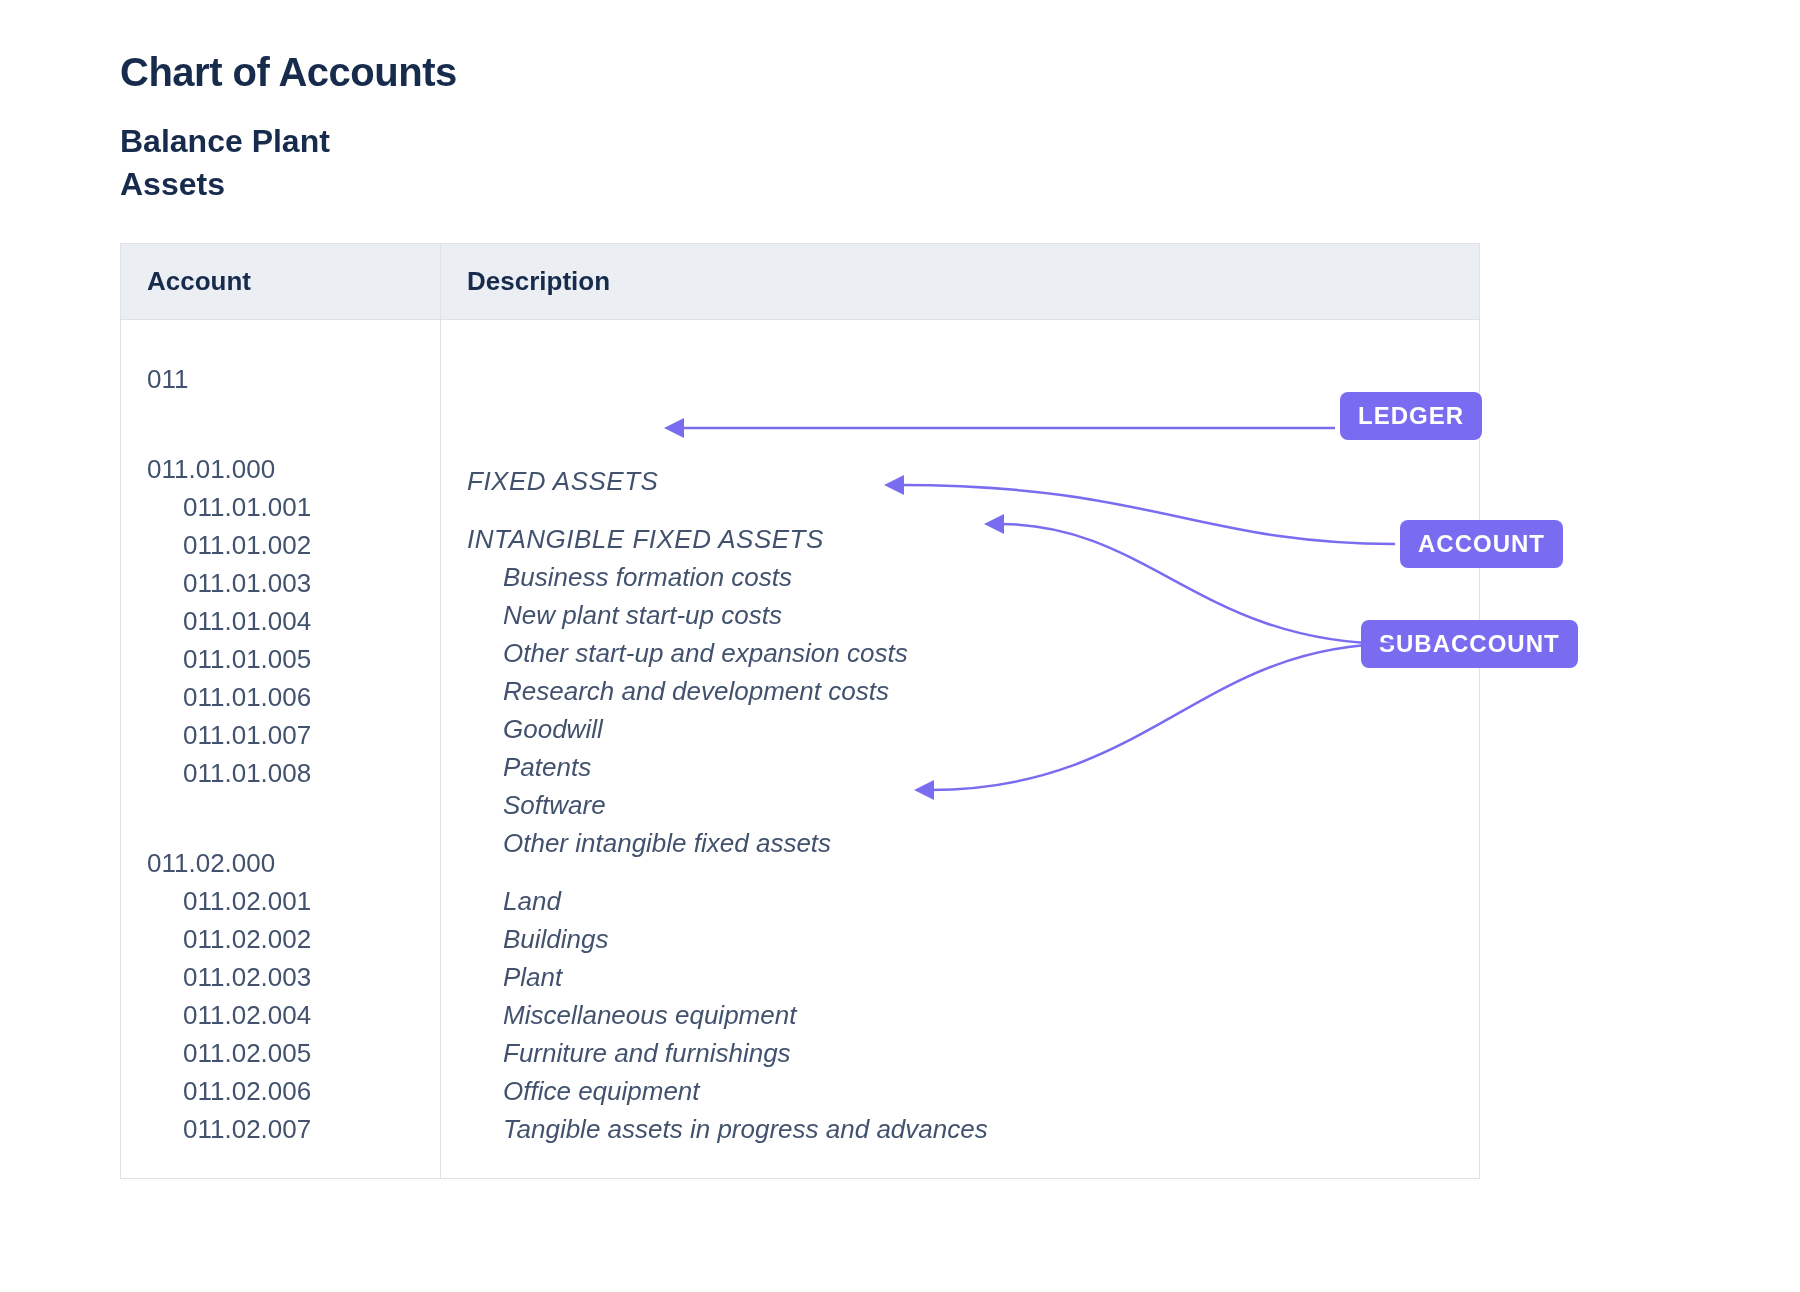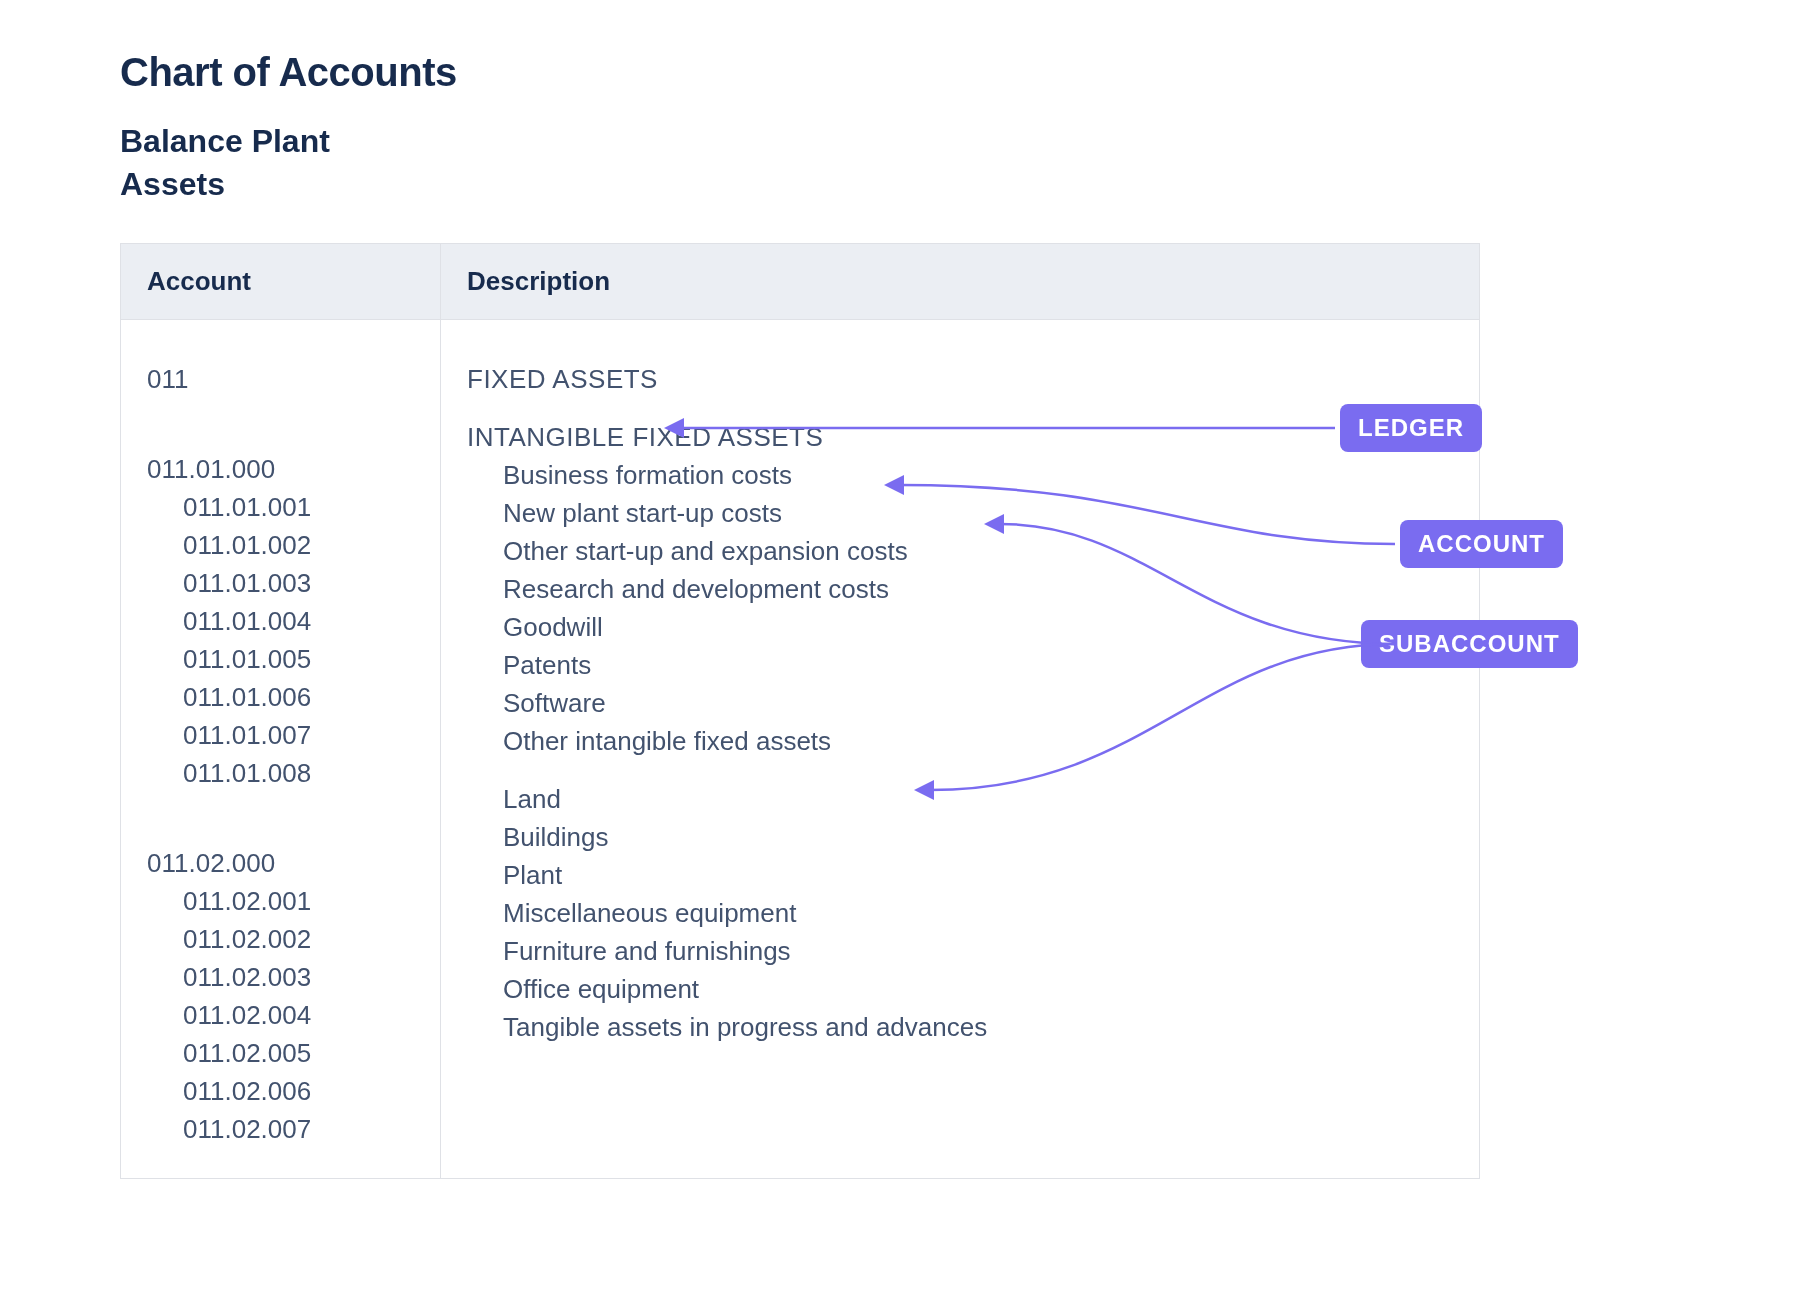--- a/index.html
+++ b/index.html
@@ -54,38 +54,39 @@
   .col-d { flex: 1; }
   .head .cell {
     padding: 22px 26px;
     font-size: 26px;
     font-weight: 700;
     color: var(--ink);
   }
   .body {
     display: flex;
     min-height: 820px;
+    align-items: flex-end;
   }
   .body .col-a, .body .col-d {
     padding: 40px 26px 30px 26px;
   }
   .body .col-a { border-right: 1px solid var(--line); }
   .row {
     font-size: 26px;
     line-height: 38px;
     color: var(--ink-soft);
     white-space: nowrap;
   }
   .row.l0 { padding-left: 0; }
   .row.l1 { padding-left: 0; margin-top: 32px; }
   .row.l2 { padding-left: 36px; }
   .d-row.l0 { padding-left: 0; text-transform: uppercase; letter-spacing: 0.5px; }
   .d-row.l1 { padding-left: 0; text-transform: uppercase; letter-spacing: 0.5px; }
   .d-row.l2 { padding-left: 36px; }
-  .d-row { font-size: 26px; line-height: 38px; color: var(--ink-soft); }
+  .d-row { font-size: 26px; line-height: 38px; color: var(--ink-soft); font-style: italic; }
   .gap { height: 20px; }
 
   
   .badge {
     position: absolute;
     background: var(--violet);
     color: #fff;
     font-weight: 700;
     font-size: 24px;
     letter-spacing: 1px;
@@ -152,21 +153,21 @@
           <div class="d-row l2">Buildings</div>
           <div class="d-row l2">Plant</div>
           <div class="d-row l2">Miscellaneous equipment</div>
           <div class="d-row l2">Furniture and furnishings</div>
           <div class="d-row l2">Office equipment</div>
           <div class="d-row l2">Tangible assets in progress and advances</div>
         </div>
     </div>
   </div>
 
-  <div class="badge" style="left:1340px; top:404px;">LEDGER</div>
+  <div class="badge" style="left:1340px; top:392px;">LEDGER</div>
   <div class="badge" style="left:1400px; top:520px;">ACCOUNT</div>
   <div class="badge" style="left:1361px; top:620px;">SUBACCOUNT</div>
 
   <svg class="connectors" width="1800" height="1292">
     <defs>
       <marker id="arrow" viewBox="0 0 10 10" refX="2" refY="5" markerWidth="8" markerHeight="8" orient="auto-start-reverse">
         <path d="M 0 0 L 10 5 L 0 10 z" fill="#7a6cf0"></path>
       </marker>
     </defs>
 

